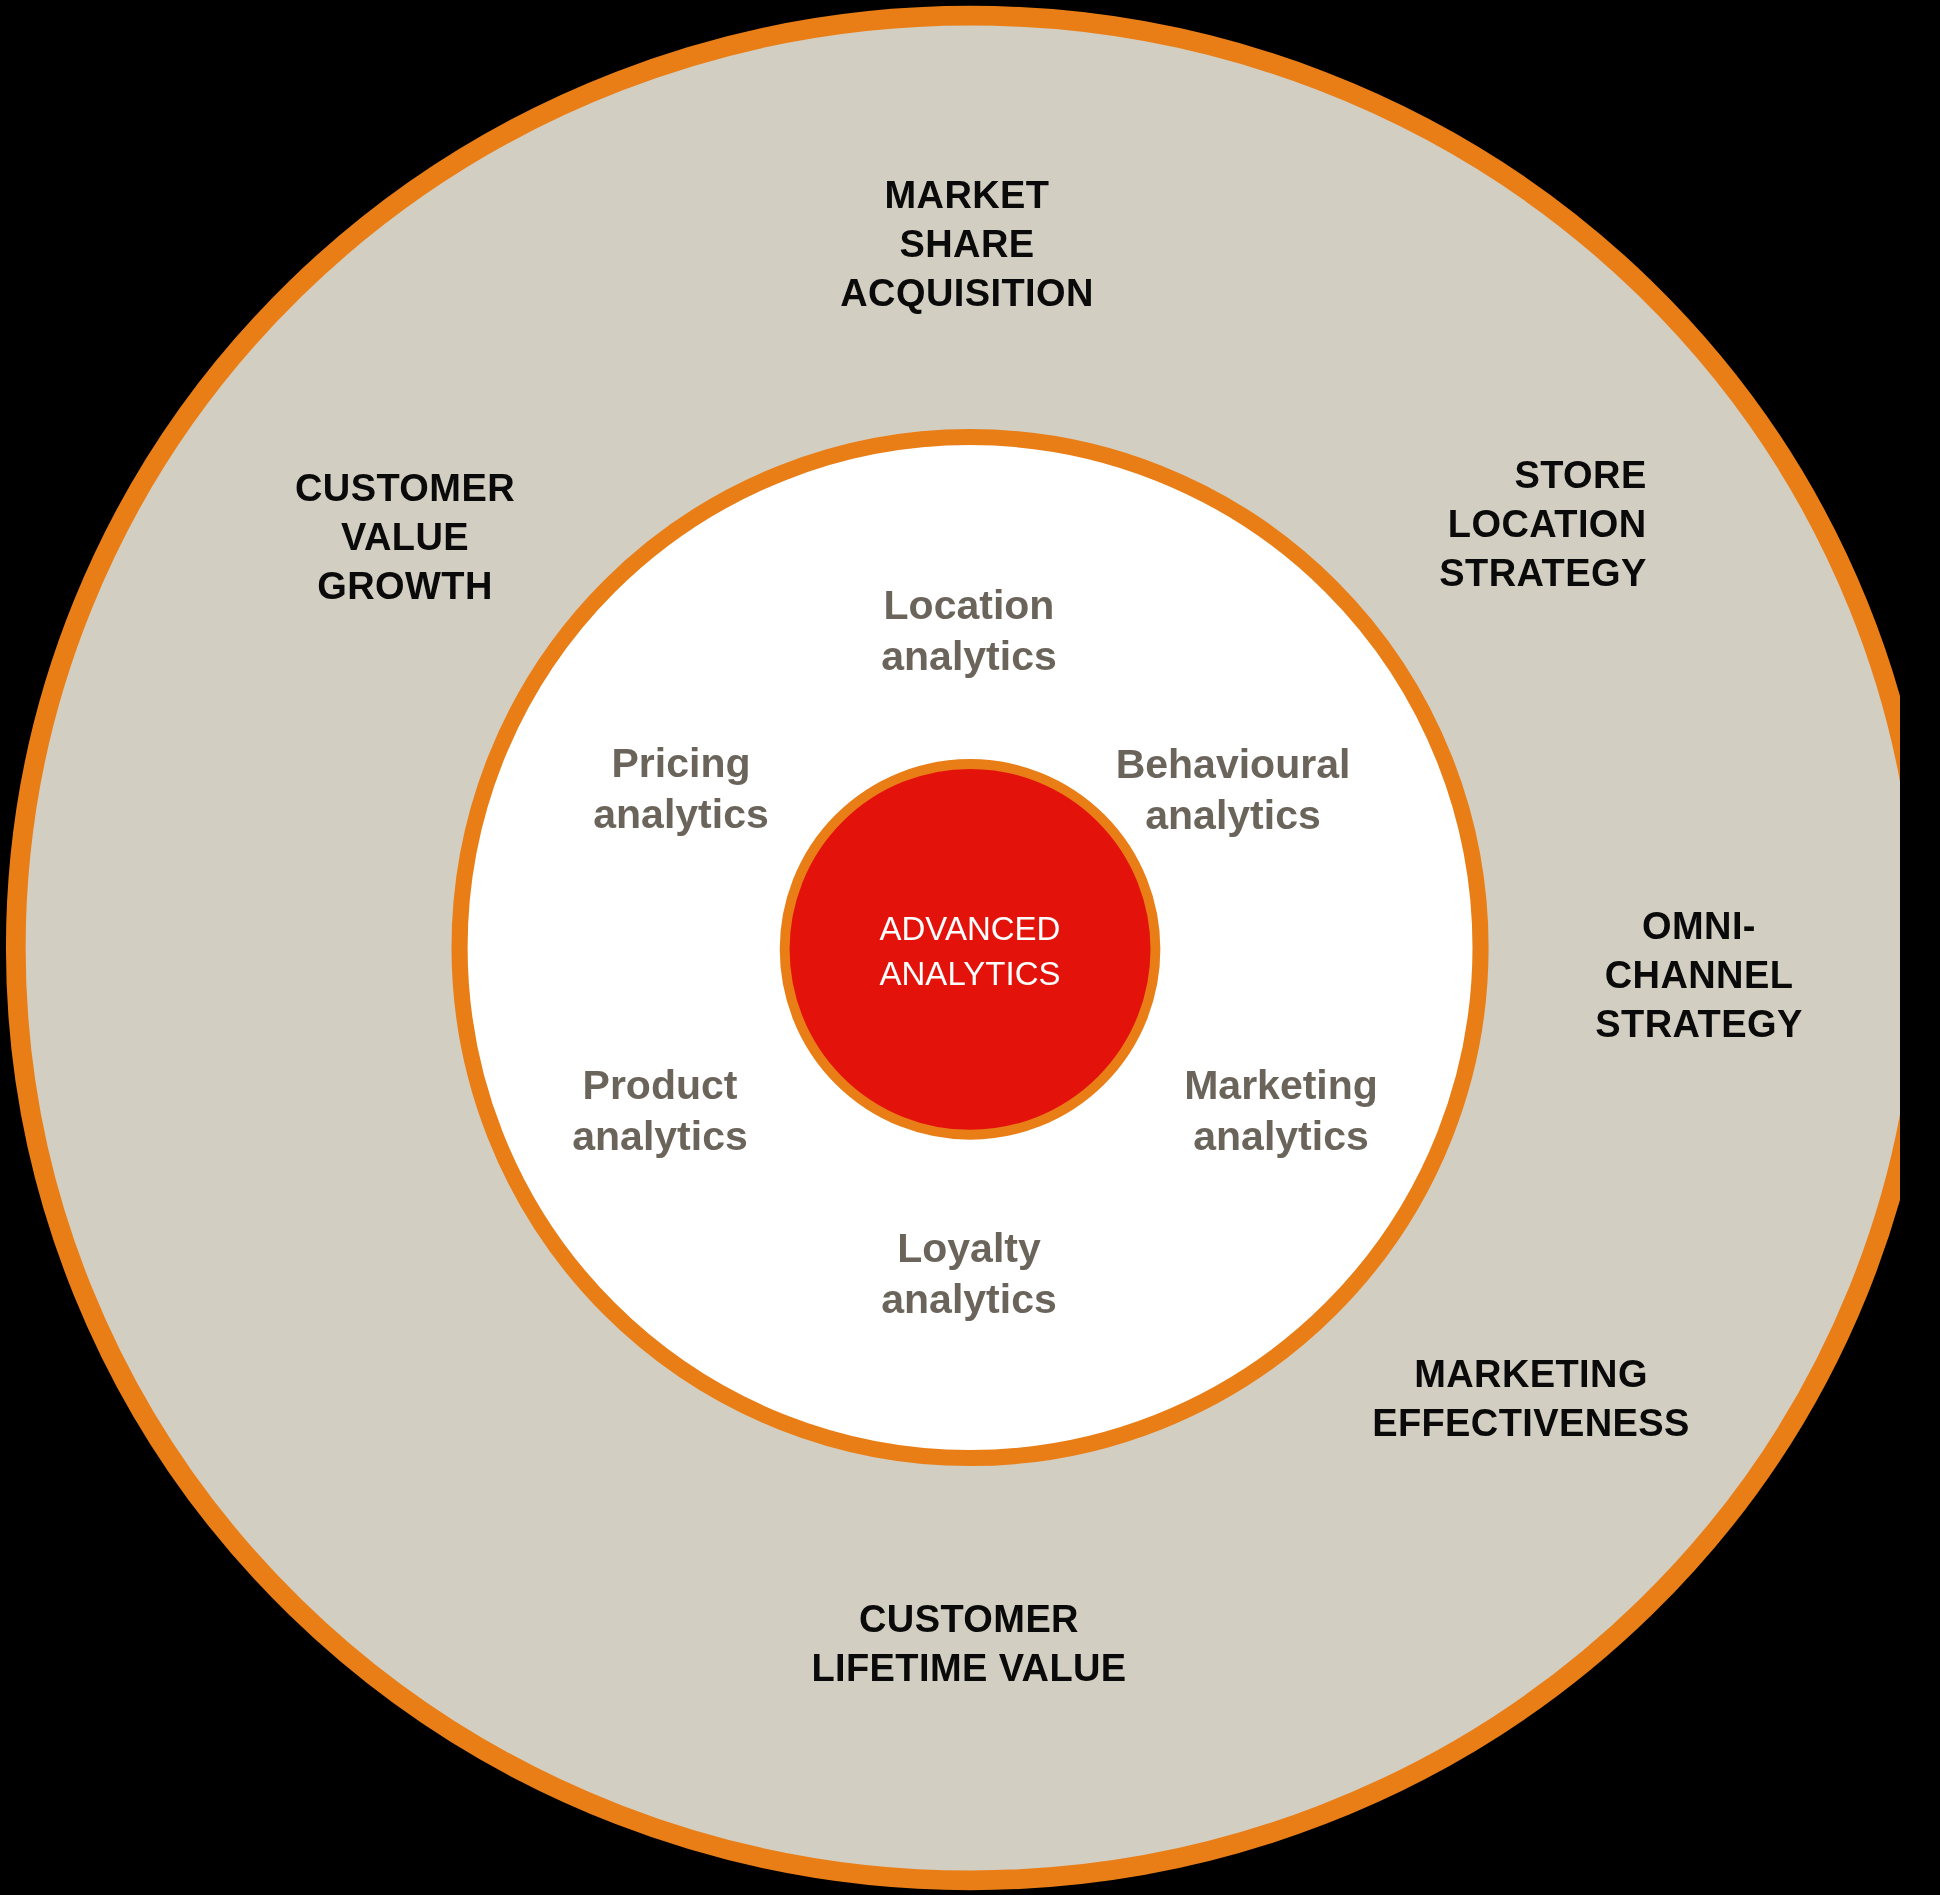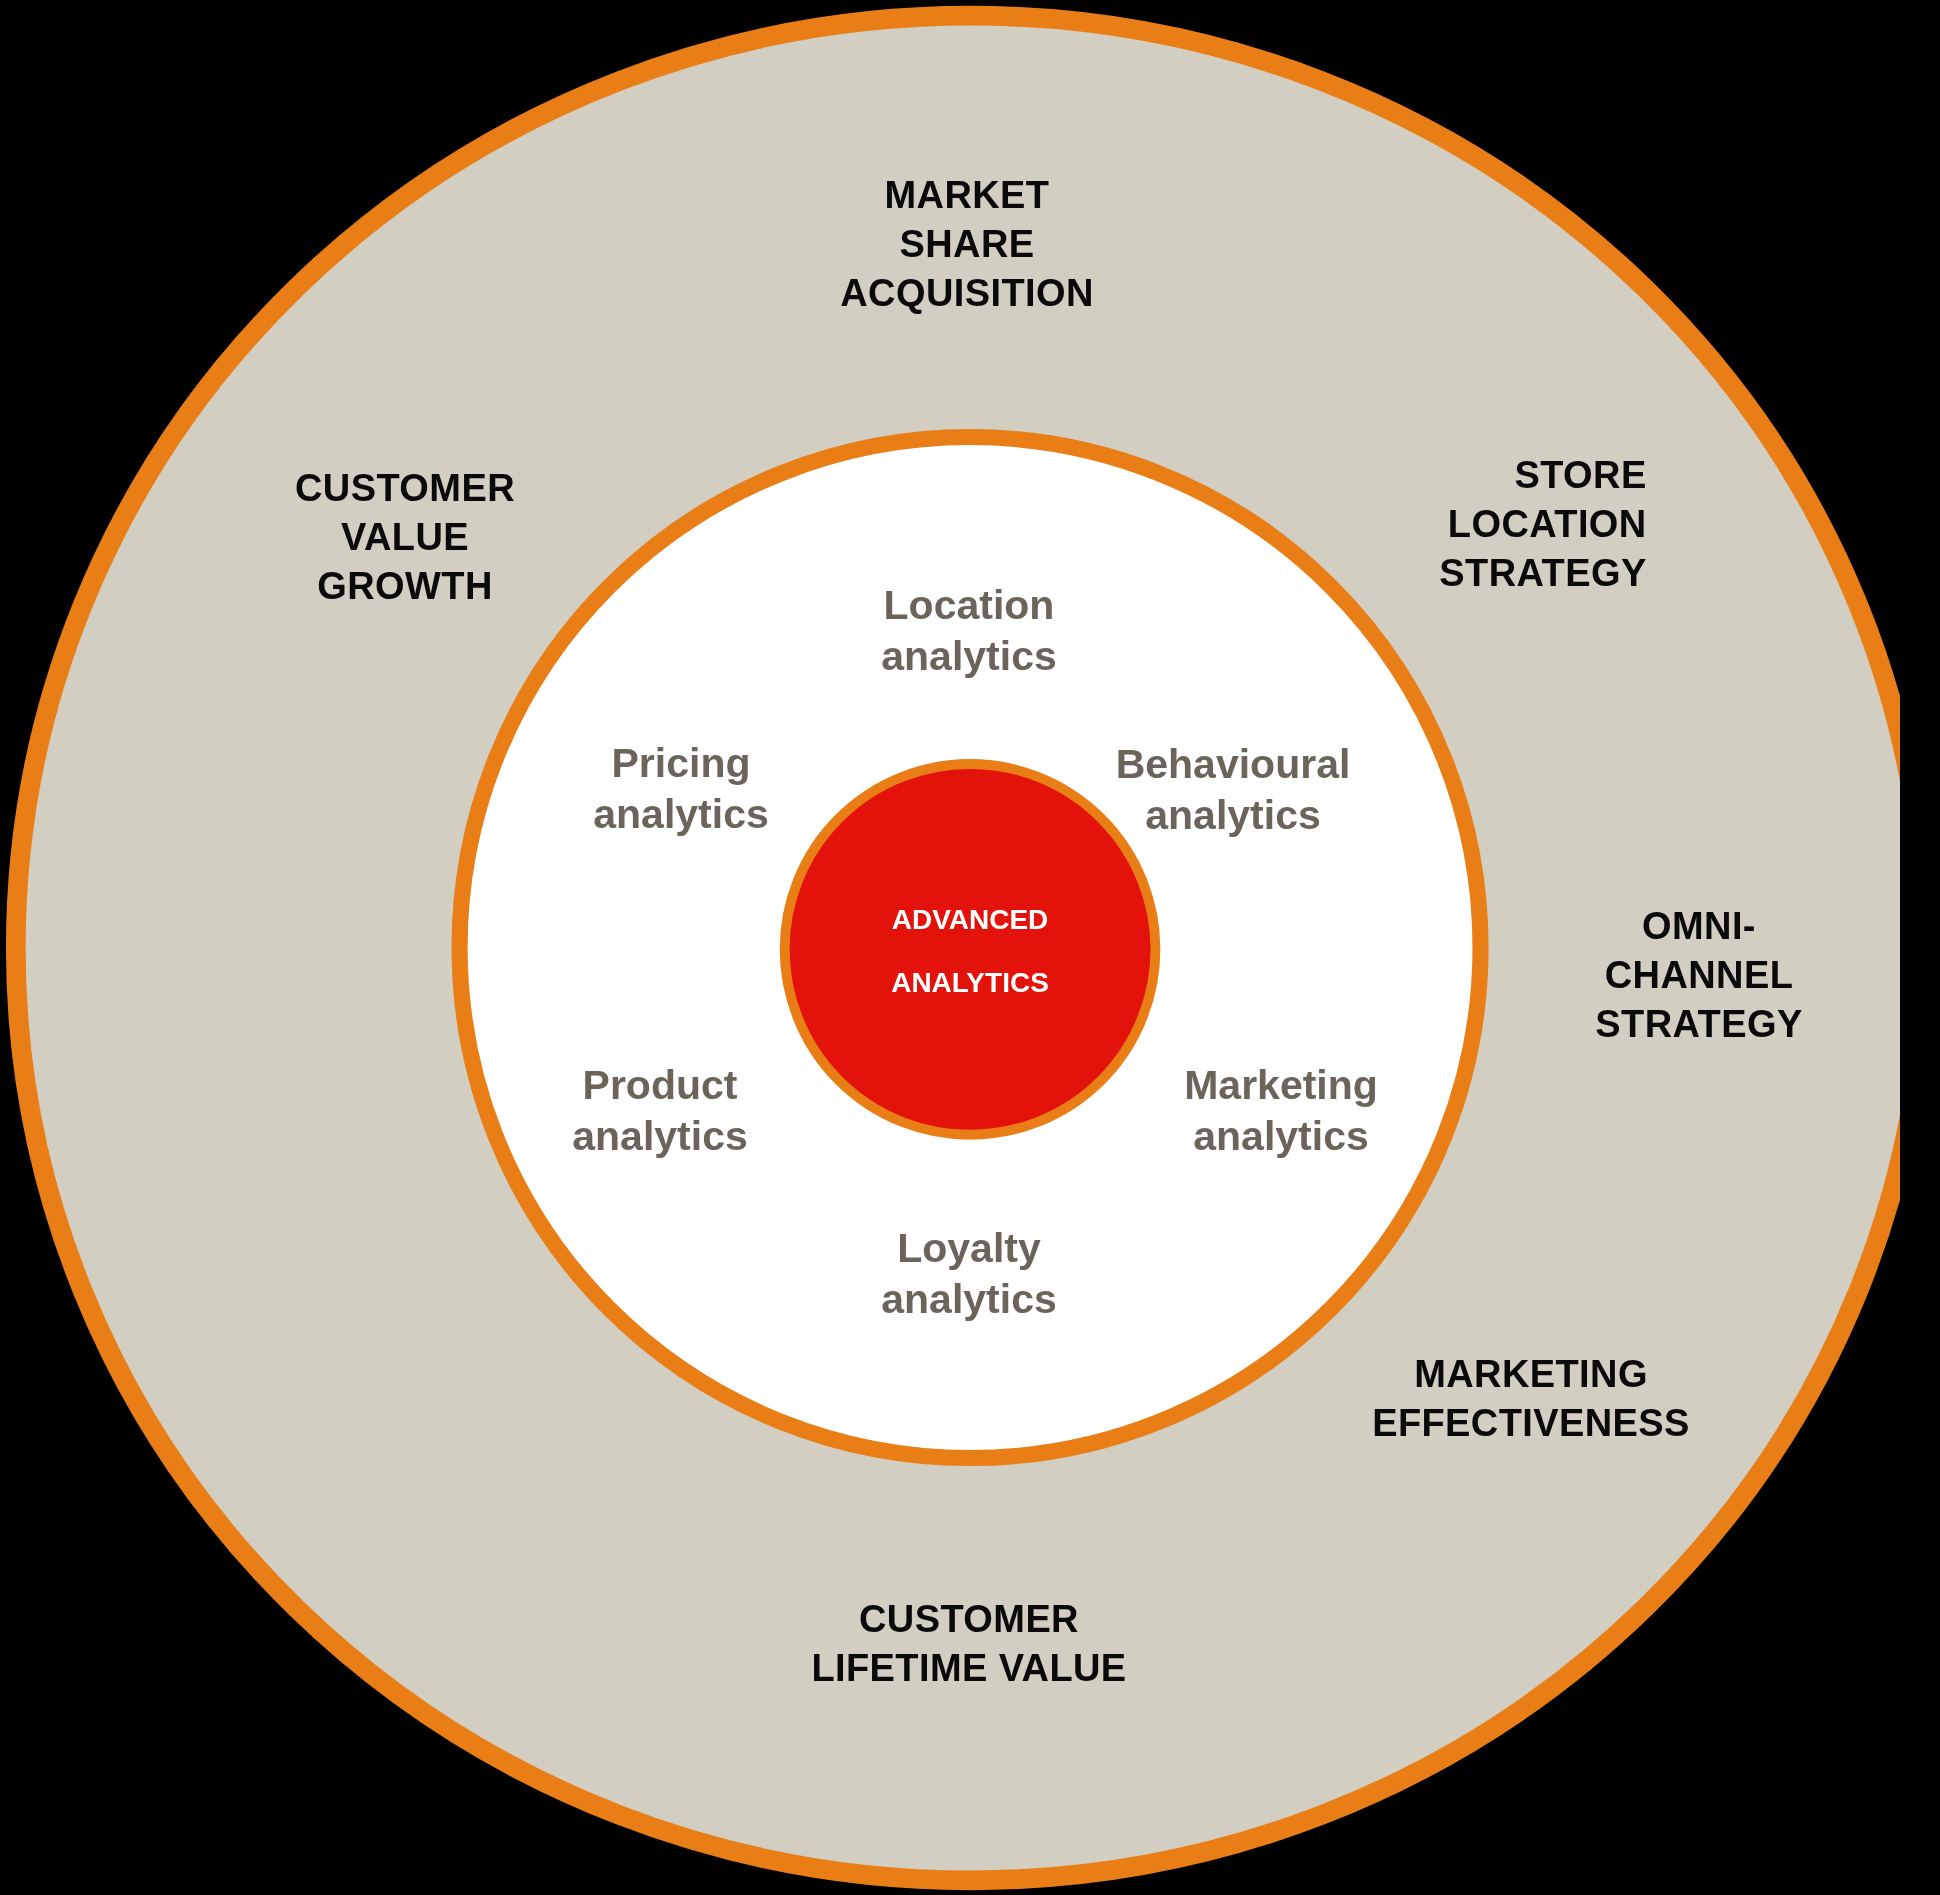--- a/index.html
+++ b/index.html
@@ -43,23 +43,23 @@
     color: var(--color-outer-text);
     letter-spacing: 0.4px;
   }
   .inner-label {
     font-size: 41px;
     font-weight: bold;
     line-height: 51px;
     color: var(--color-inner-text);
   }
   .center-label {
-    font-size: 28px;
-    font-weight: bold;
-    line-height: 63px;
+    font-size: 33px;
+    font-weight: normal;
+    line-height: 45px;
     color: var(--color-center-text);
   }
 </style>
 </head>
 <body>
 
 <div class="stage">
 
   <svg viewBox="0 0 2167 2117">
     <ellipse cx="1083.5" cy="1058.5" rx="1066" ry="1041" style="fill: var(--color-ring-fill); stroke: var(--color-orange); stroke-width: 22;"></ellipse>

